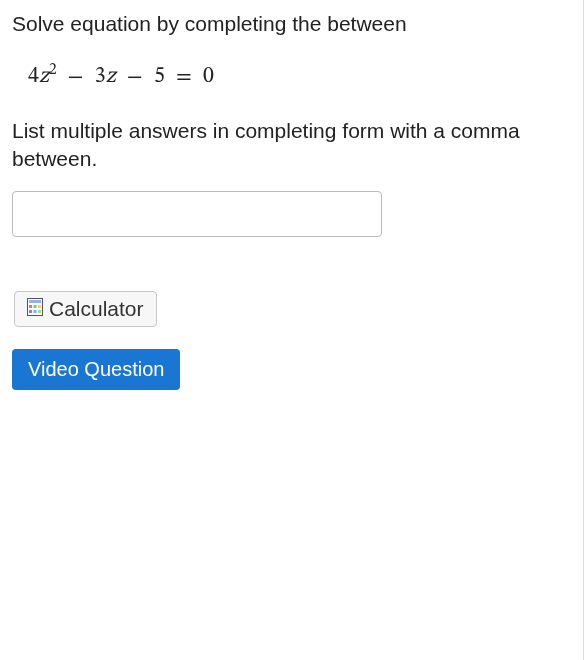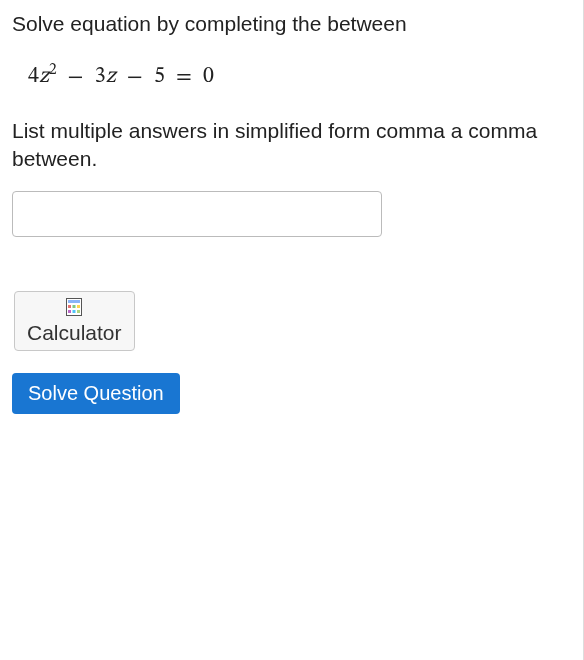--- a/index.html
+++ b/index.html
@@ -80,33 +80,31 @@
       left: 5px;
       top: 2.5px;
       width: 0;
       height: 0;
       border-left: 6px solid #222;
       border-top: 4.5px solid transparent;
       border-bottom: 4.5px solid transparent;
     }
     .calc-button {
       display: inline-flex;
-      align-items: center;
       gap: 6px;
       background: #f7f7f7;
       border: 1px solid #c8c8c8;
       border-radius: 4px;
       padding: 5px 12px;
       font-size: 21px;
       color: #333;
       cursor: pointer;
       margin-bottom: 22px;
       margin-left: 2px;
       font-family: inherit;
-      flex-direction: column;
     }
     .calc-icon {
       display: inline-block;
       width: 16px;
       height: 18px;
     }
     .submit-button {
       background: #1976d2;
       color: #fff;
       border: none;
@@ -127,21 +125,21 @@
 <div class="equation">
   <span class="coef">4</span><span class="var">z</span><sup>2</sup>
   <span class="op">−</span>
   <span class="coef">3</span><span class="var">z</span>
   <span class="op">−</span>
   <span class="coef">5</span>
   <span class="op">=</span>
   <span class="coef">0</span>
 </div>
 
-<div class="instructions">List multiple answers in simplified form comma a comma between.</div>
+<div class="instructions">List multiple answers in completing form with a comma between.</div>
 
 <input type="text" class="answer-input" value="" style="">
 
 <div class="help-row">
   &nbsp;&nbsp;
 </div>
 
 <button class="calc-button">
   <span class="calc-icon">
     <svg width="16" height="18" viewBox="0 0 16 18">
@@ -152,17 +150,17 @@
       <rect x="11" y="7" width="3" height="3" fill="#ffd54f"></rect>
       <rect x="2" y="12" width="3" height="3" fill="#ba68c8"></rect>
       <rect x="6.5" y="12" width="3" height="3" fill="#4fc3f7"></rect>
       <rect x="11" y="12" width="3" height="3" fill="#aed581"></rect>
     </svg>
   </span>
   <span>Calculator</span>
 </button>
 
 <div>
-  <button class="submit-button">Solve Question</button>
+  <button class="submit-button">Video Question</button>
 </div>
 
 
 
 
 </body></html>

